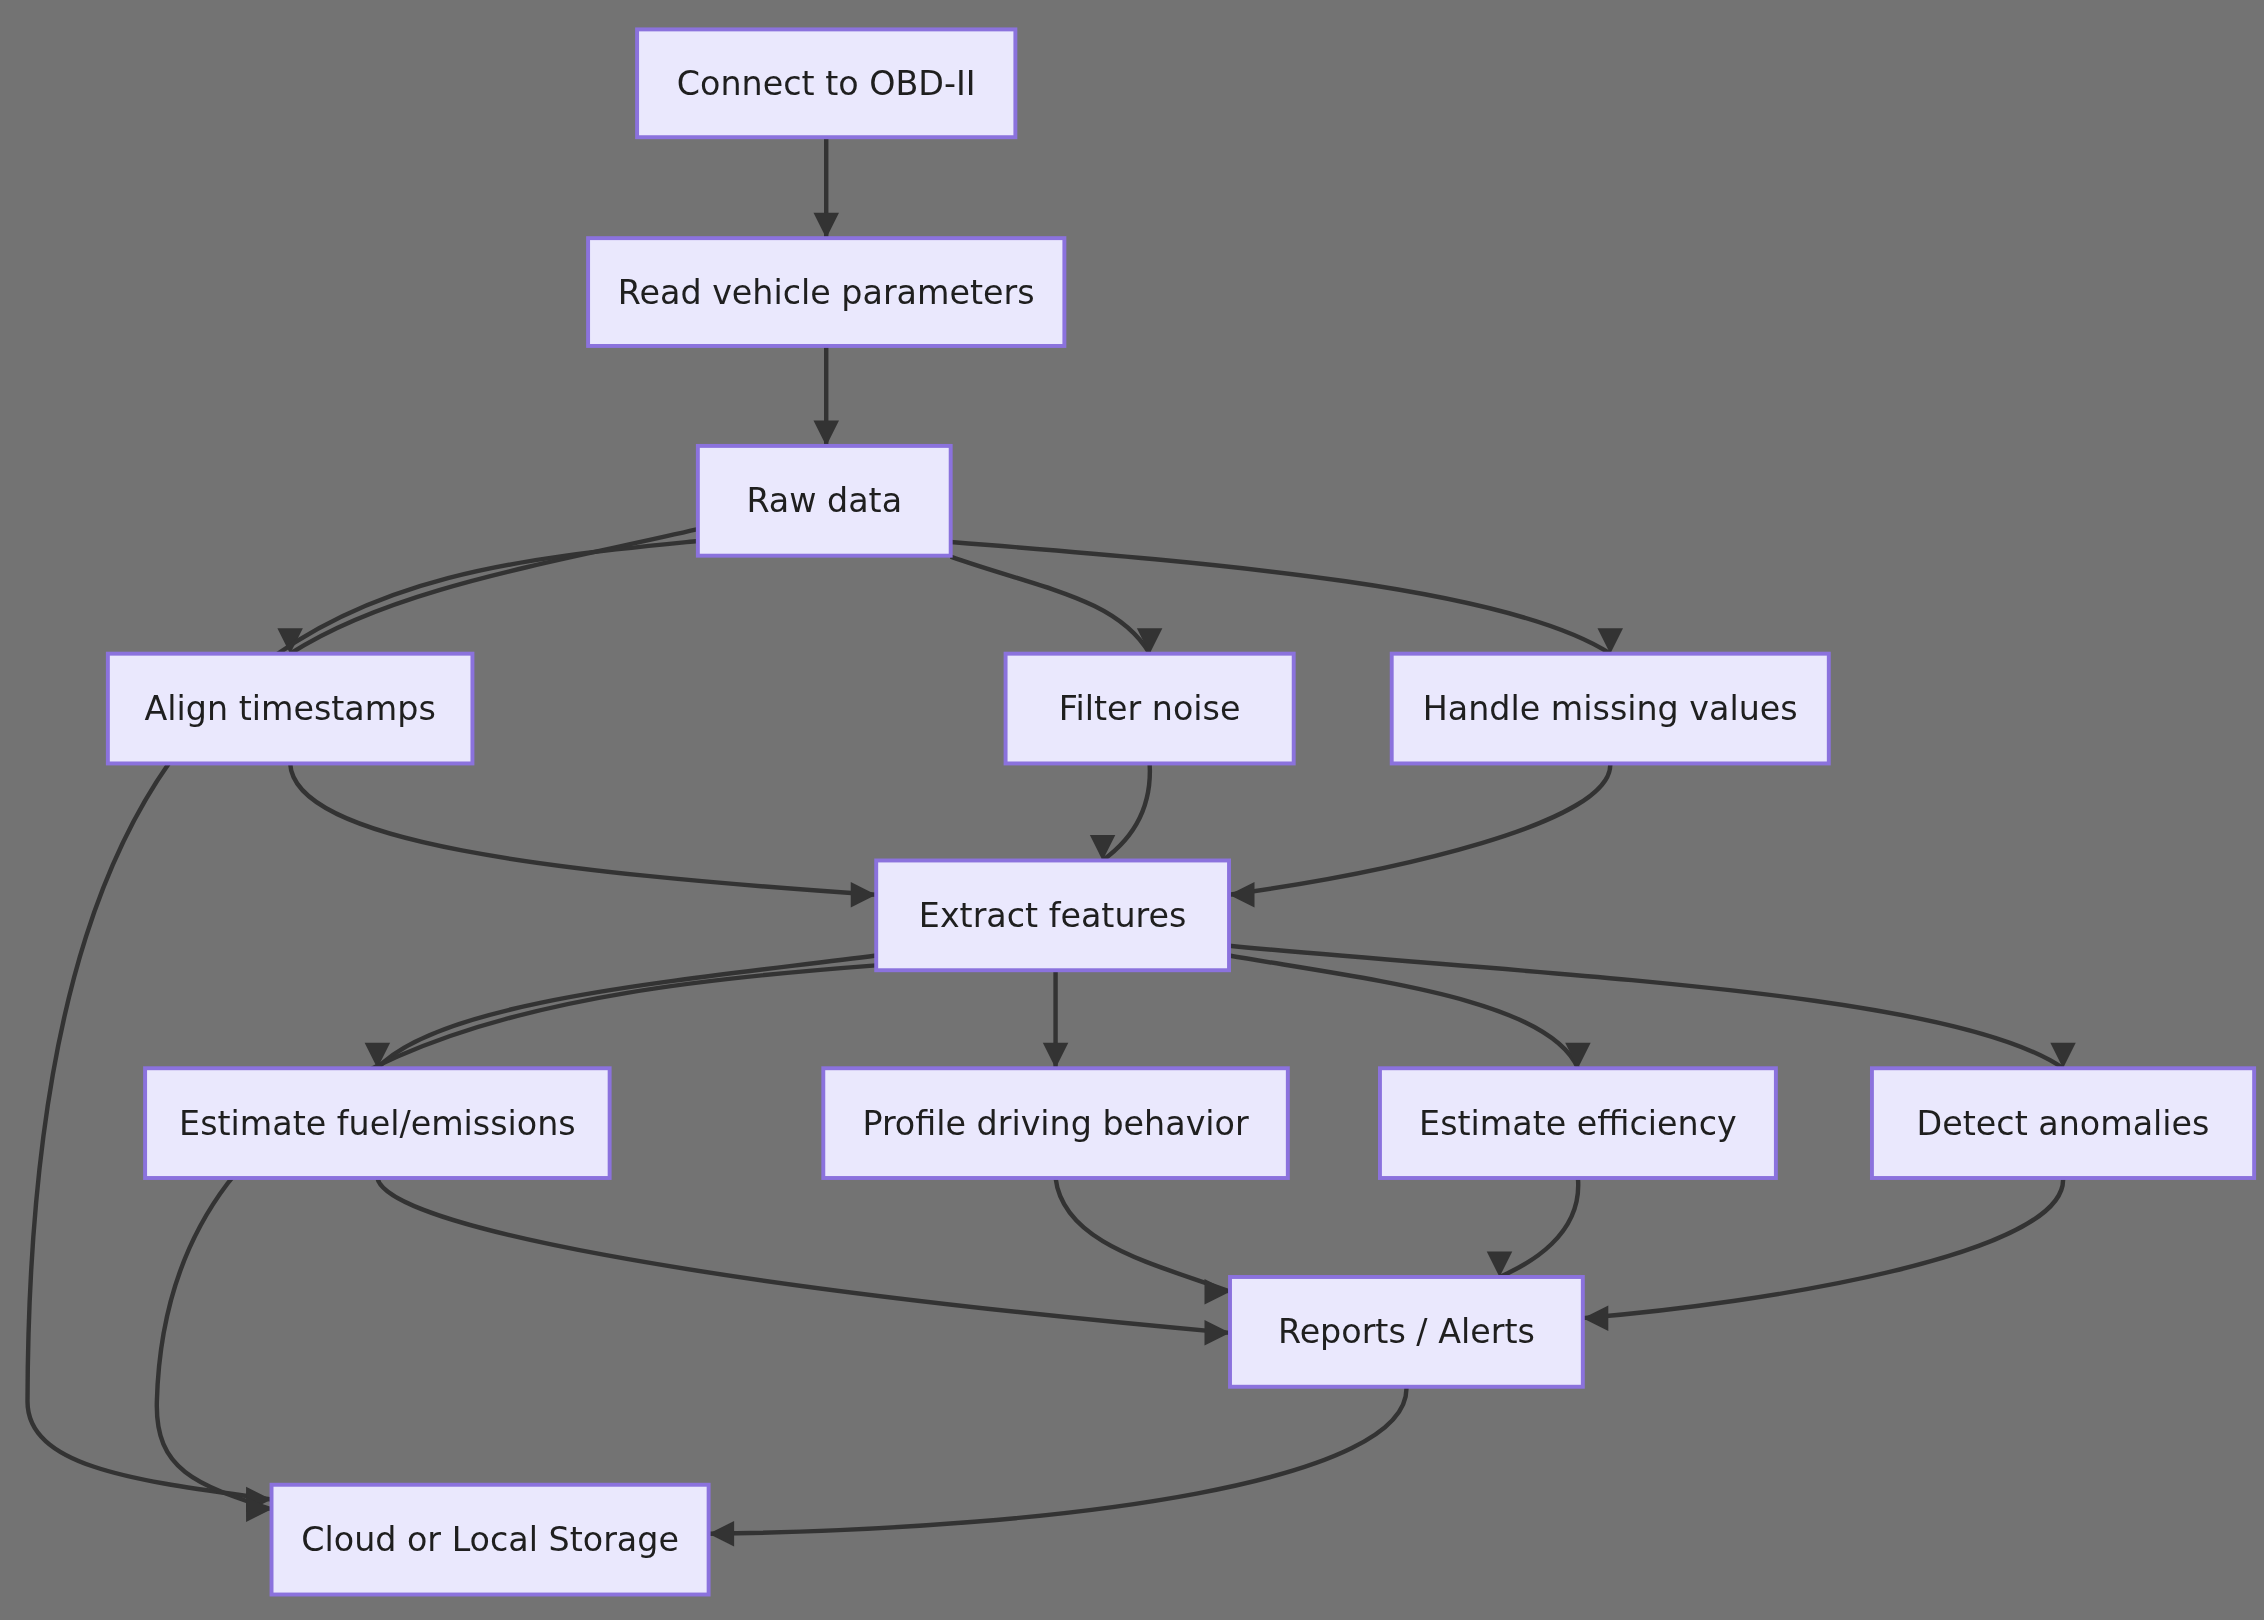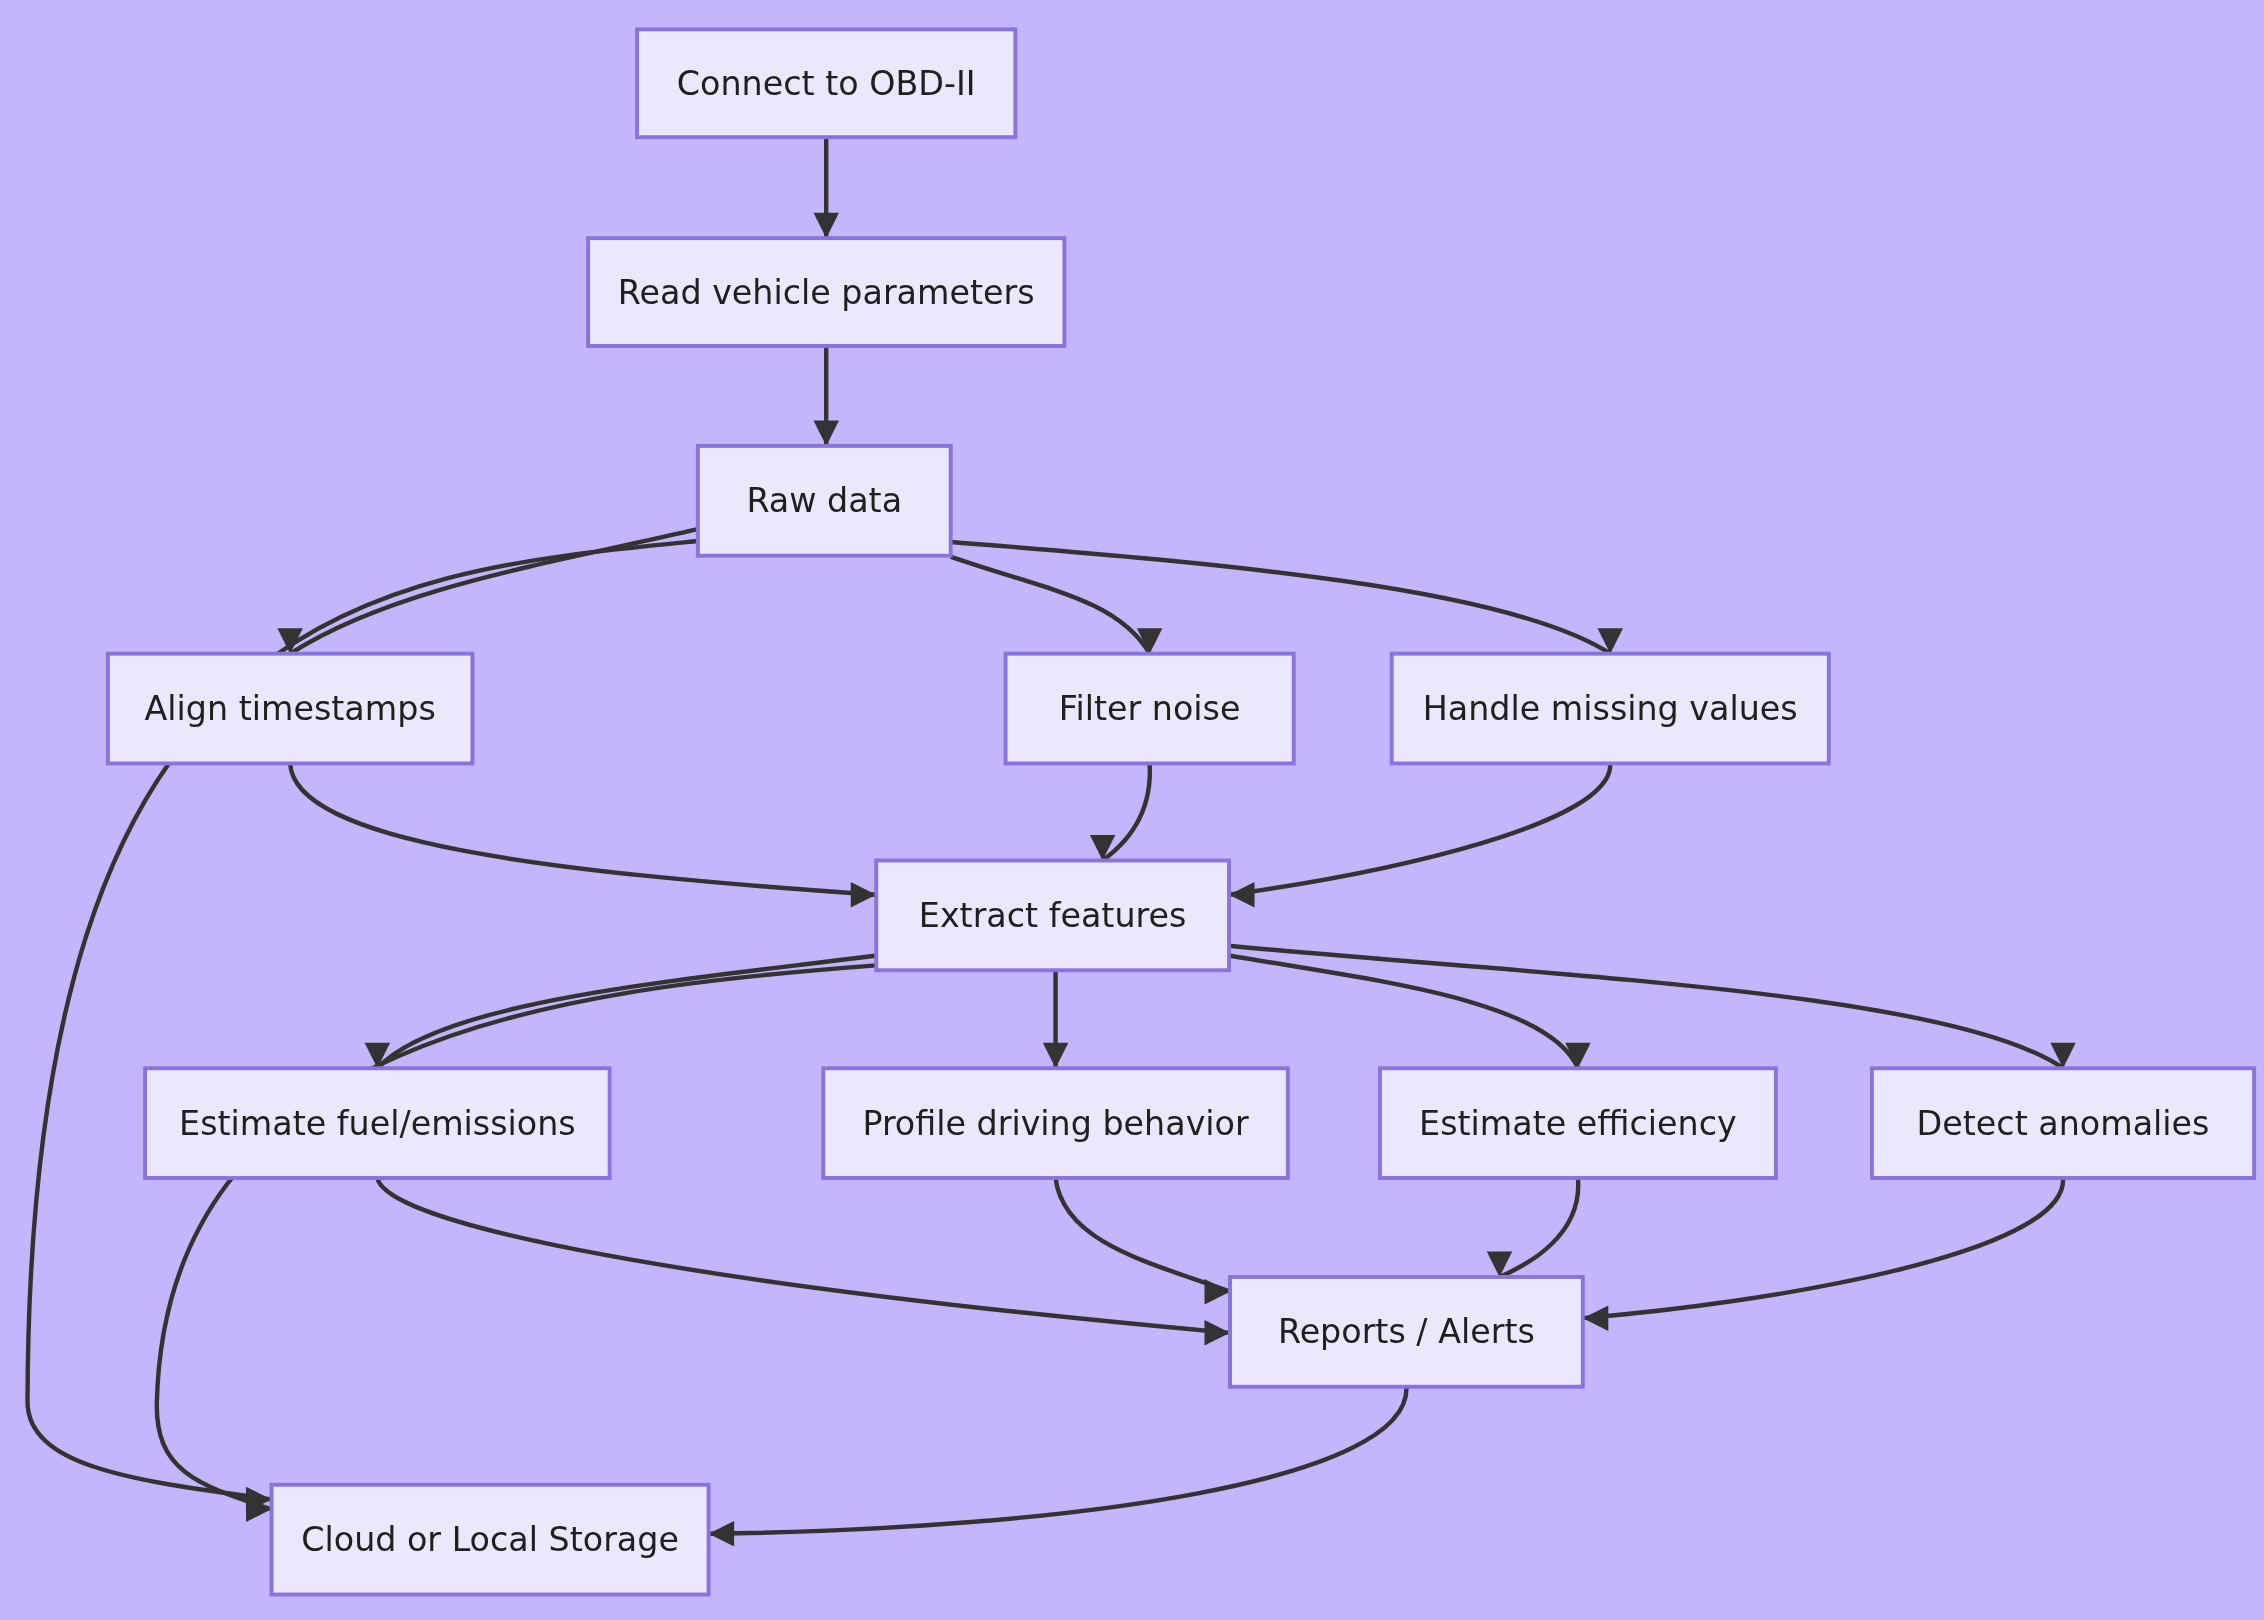--- a/index.html
+++ b/index.html
@@ -7,21 +7,21 @@
     padding: 0;
     background: #ffffff;
   }
   body {
     font-family: "DejaVu Sans", sans-serif;
   }
   #diagram-root {
     position: relative;
     width: 2264px;
     height: 1620px;
-    background: #c4b5fd;
+    background: #737373;
     overflow: hidden;
   }
   svg#flow-svg {
     position: absolute;
     top: 0;
     left: 0;
     width: 2264px;
     height: 1620px;
     display: block;
   }

